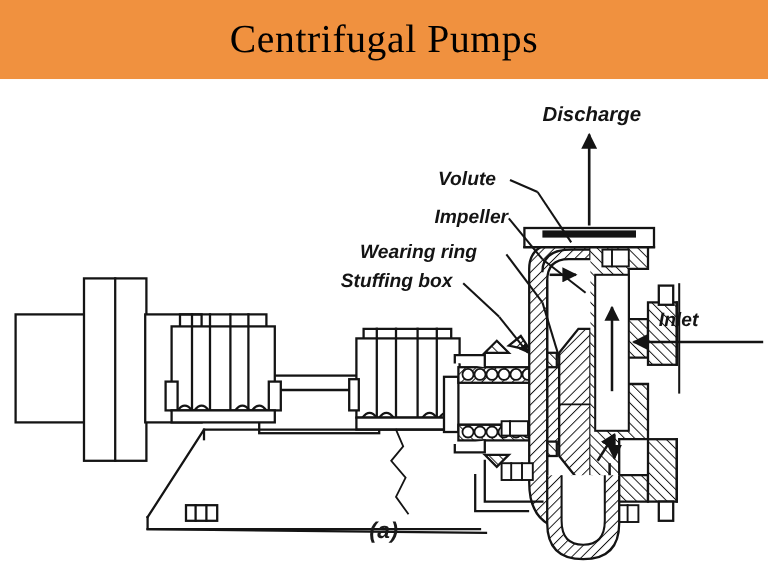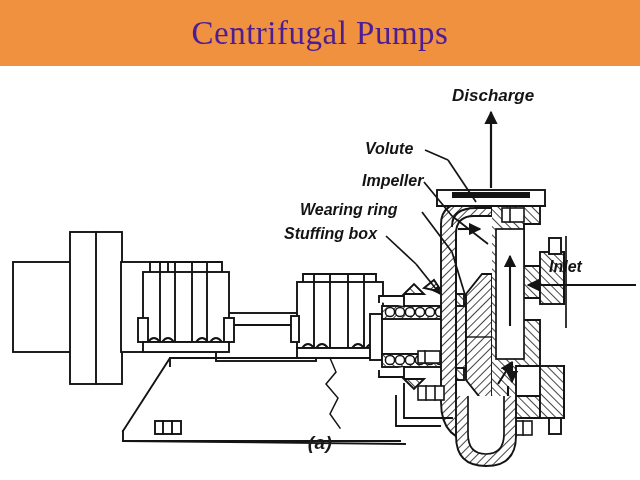--- a/index.html
+++ b/index.html
@@ -29,21 +29,21 @@
     top: 0;
     width: 640px;
     height: 66px;
     background: #f0913f;
     display: flex;
     align-items: center;
     justify-content: center;
     box-sizing: border-box;
   }
   #title-text {
-    color: #4c1d95;
+    color: #000000;
     font-family: "Liberation Serif", "DejaVu Serif", serif;
     font-size: 33px;
     font-weight: 400;
     letter-spacing: 0.5px;
     line-height: 1;
     white-space: nowrap;
     text-align: center;
   }
   
   #figure-area {

